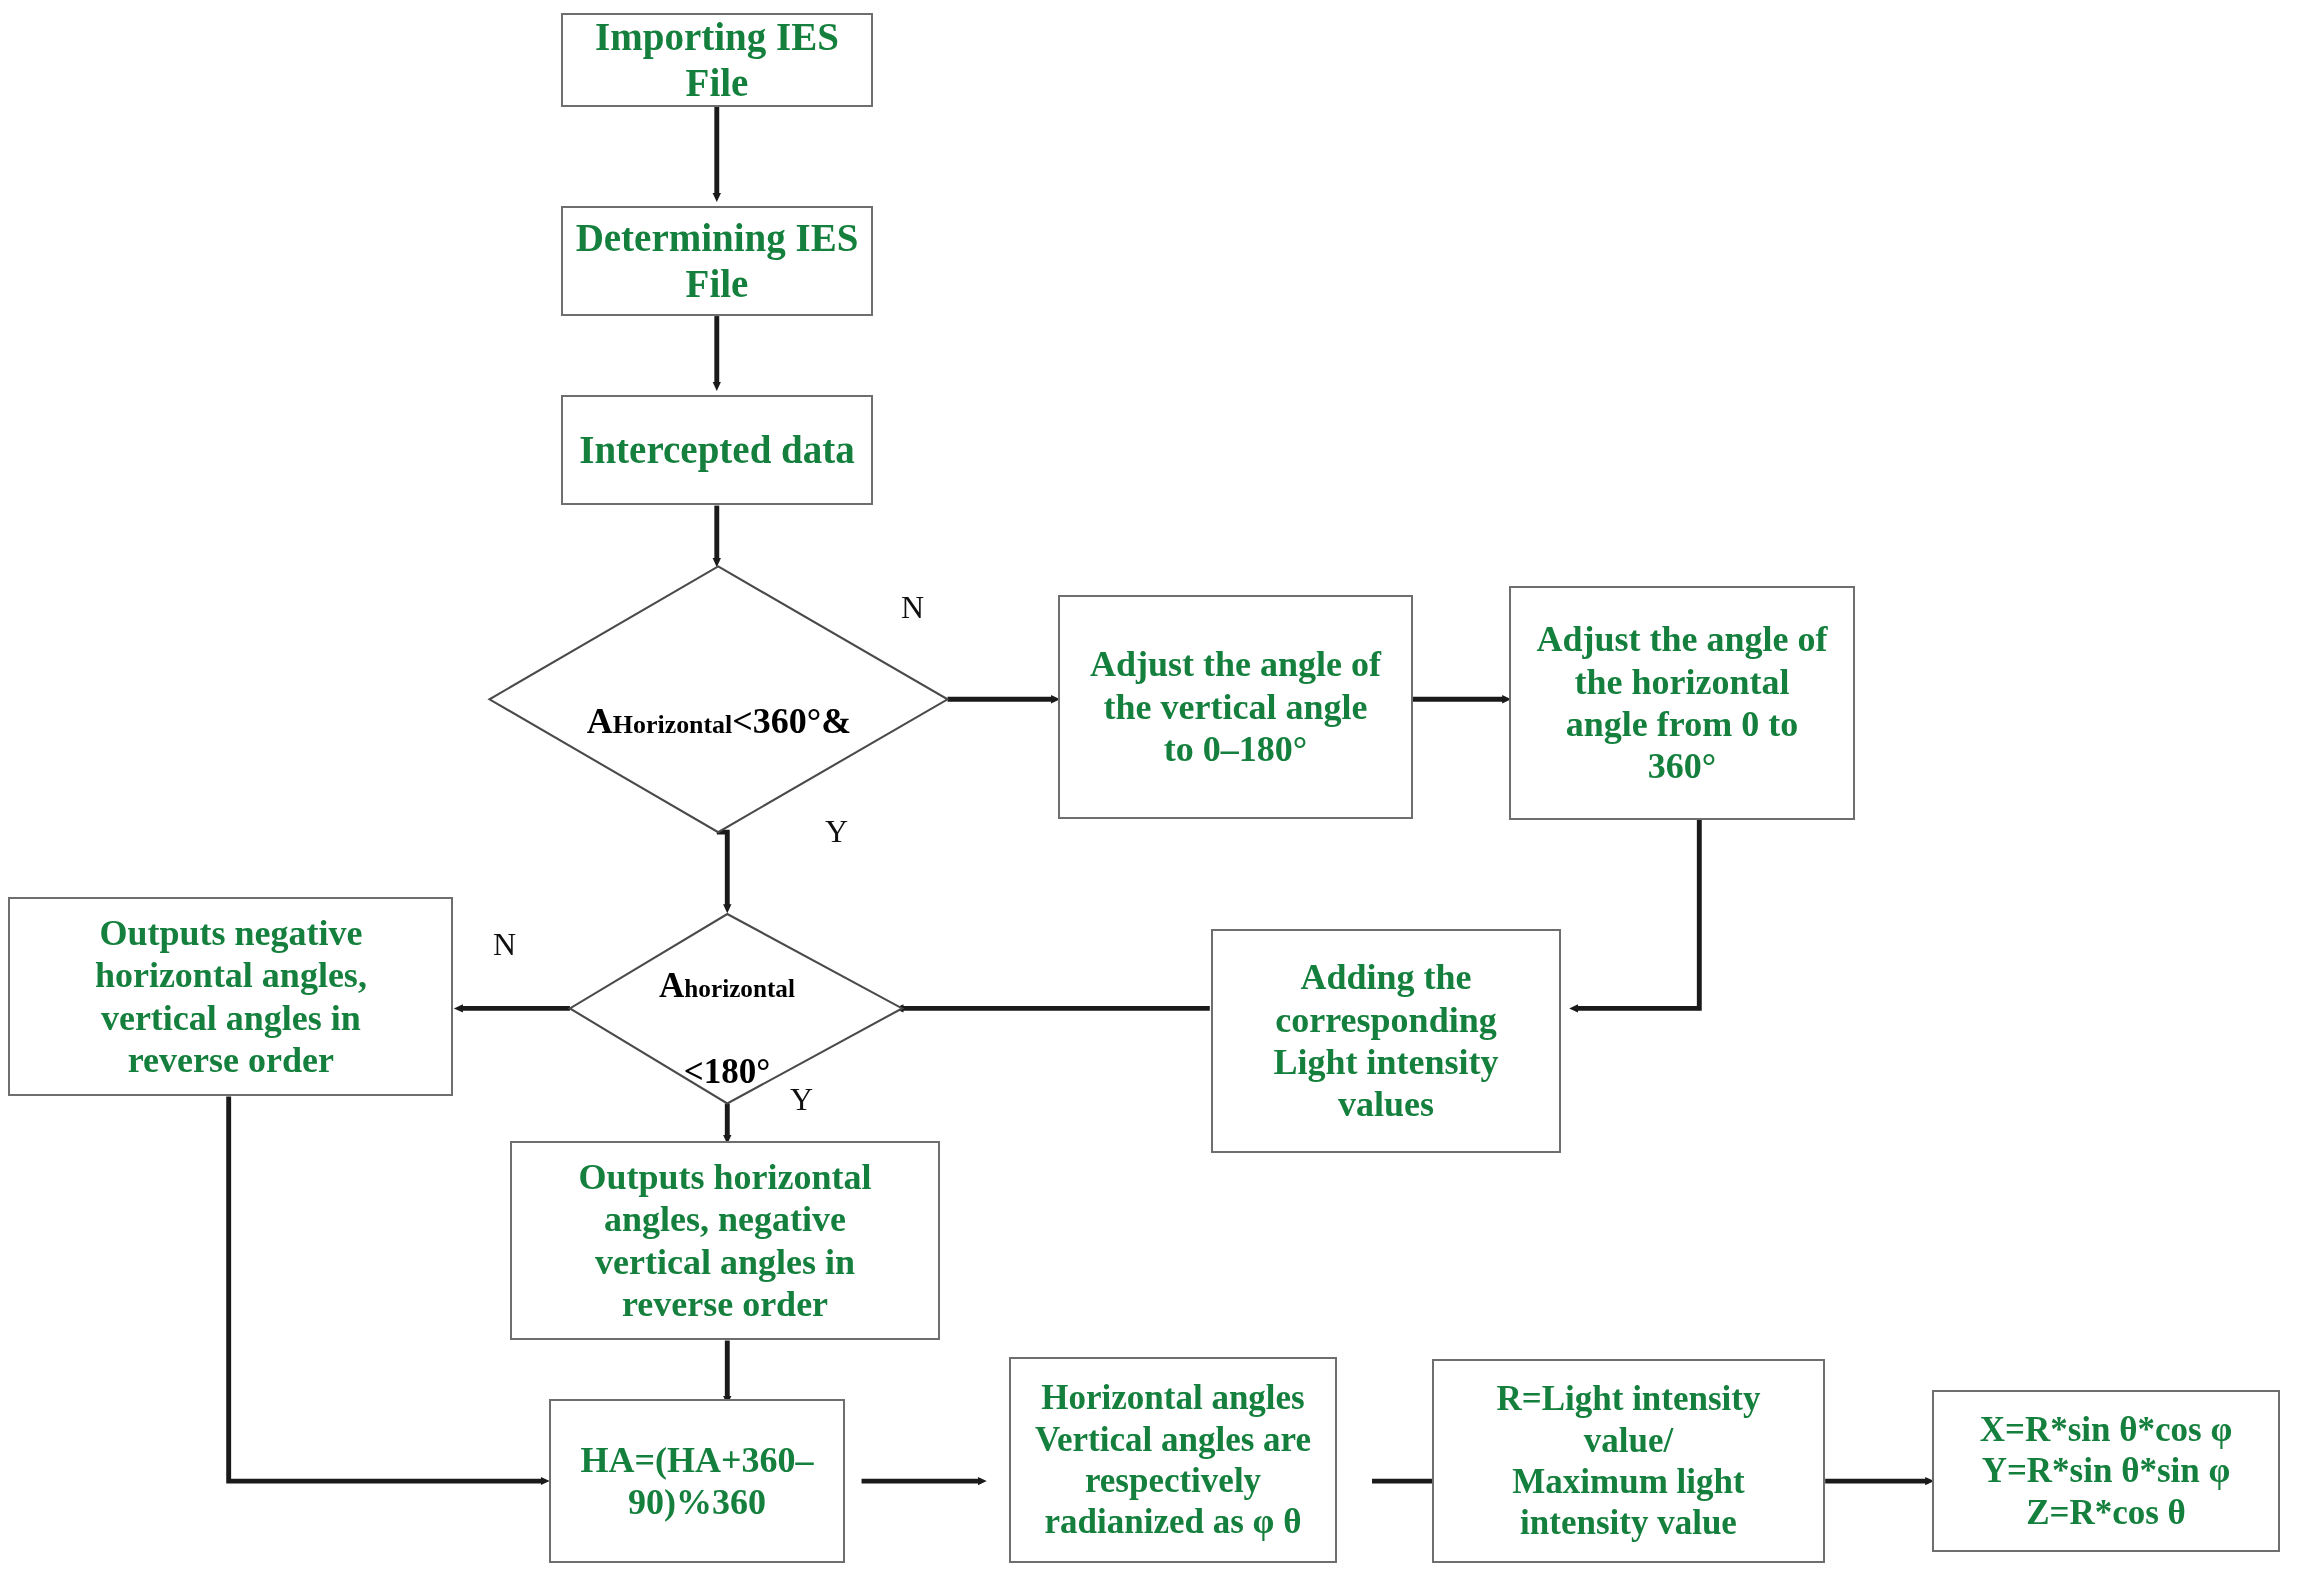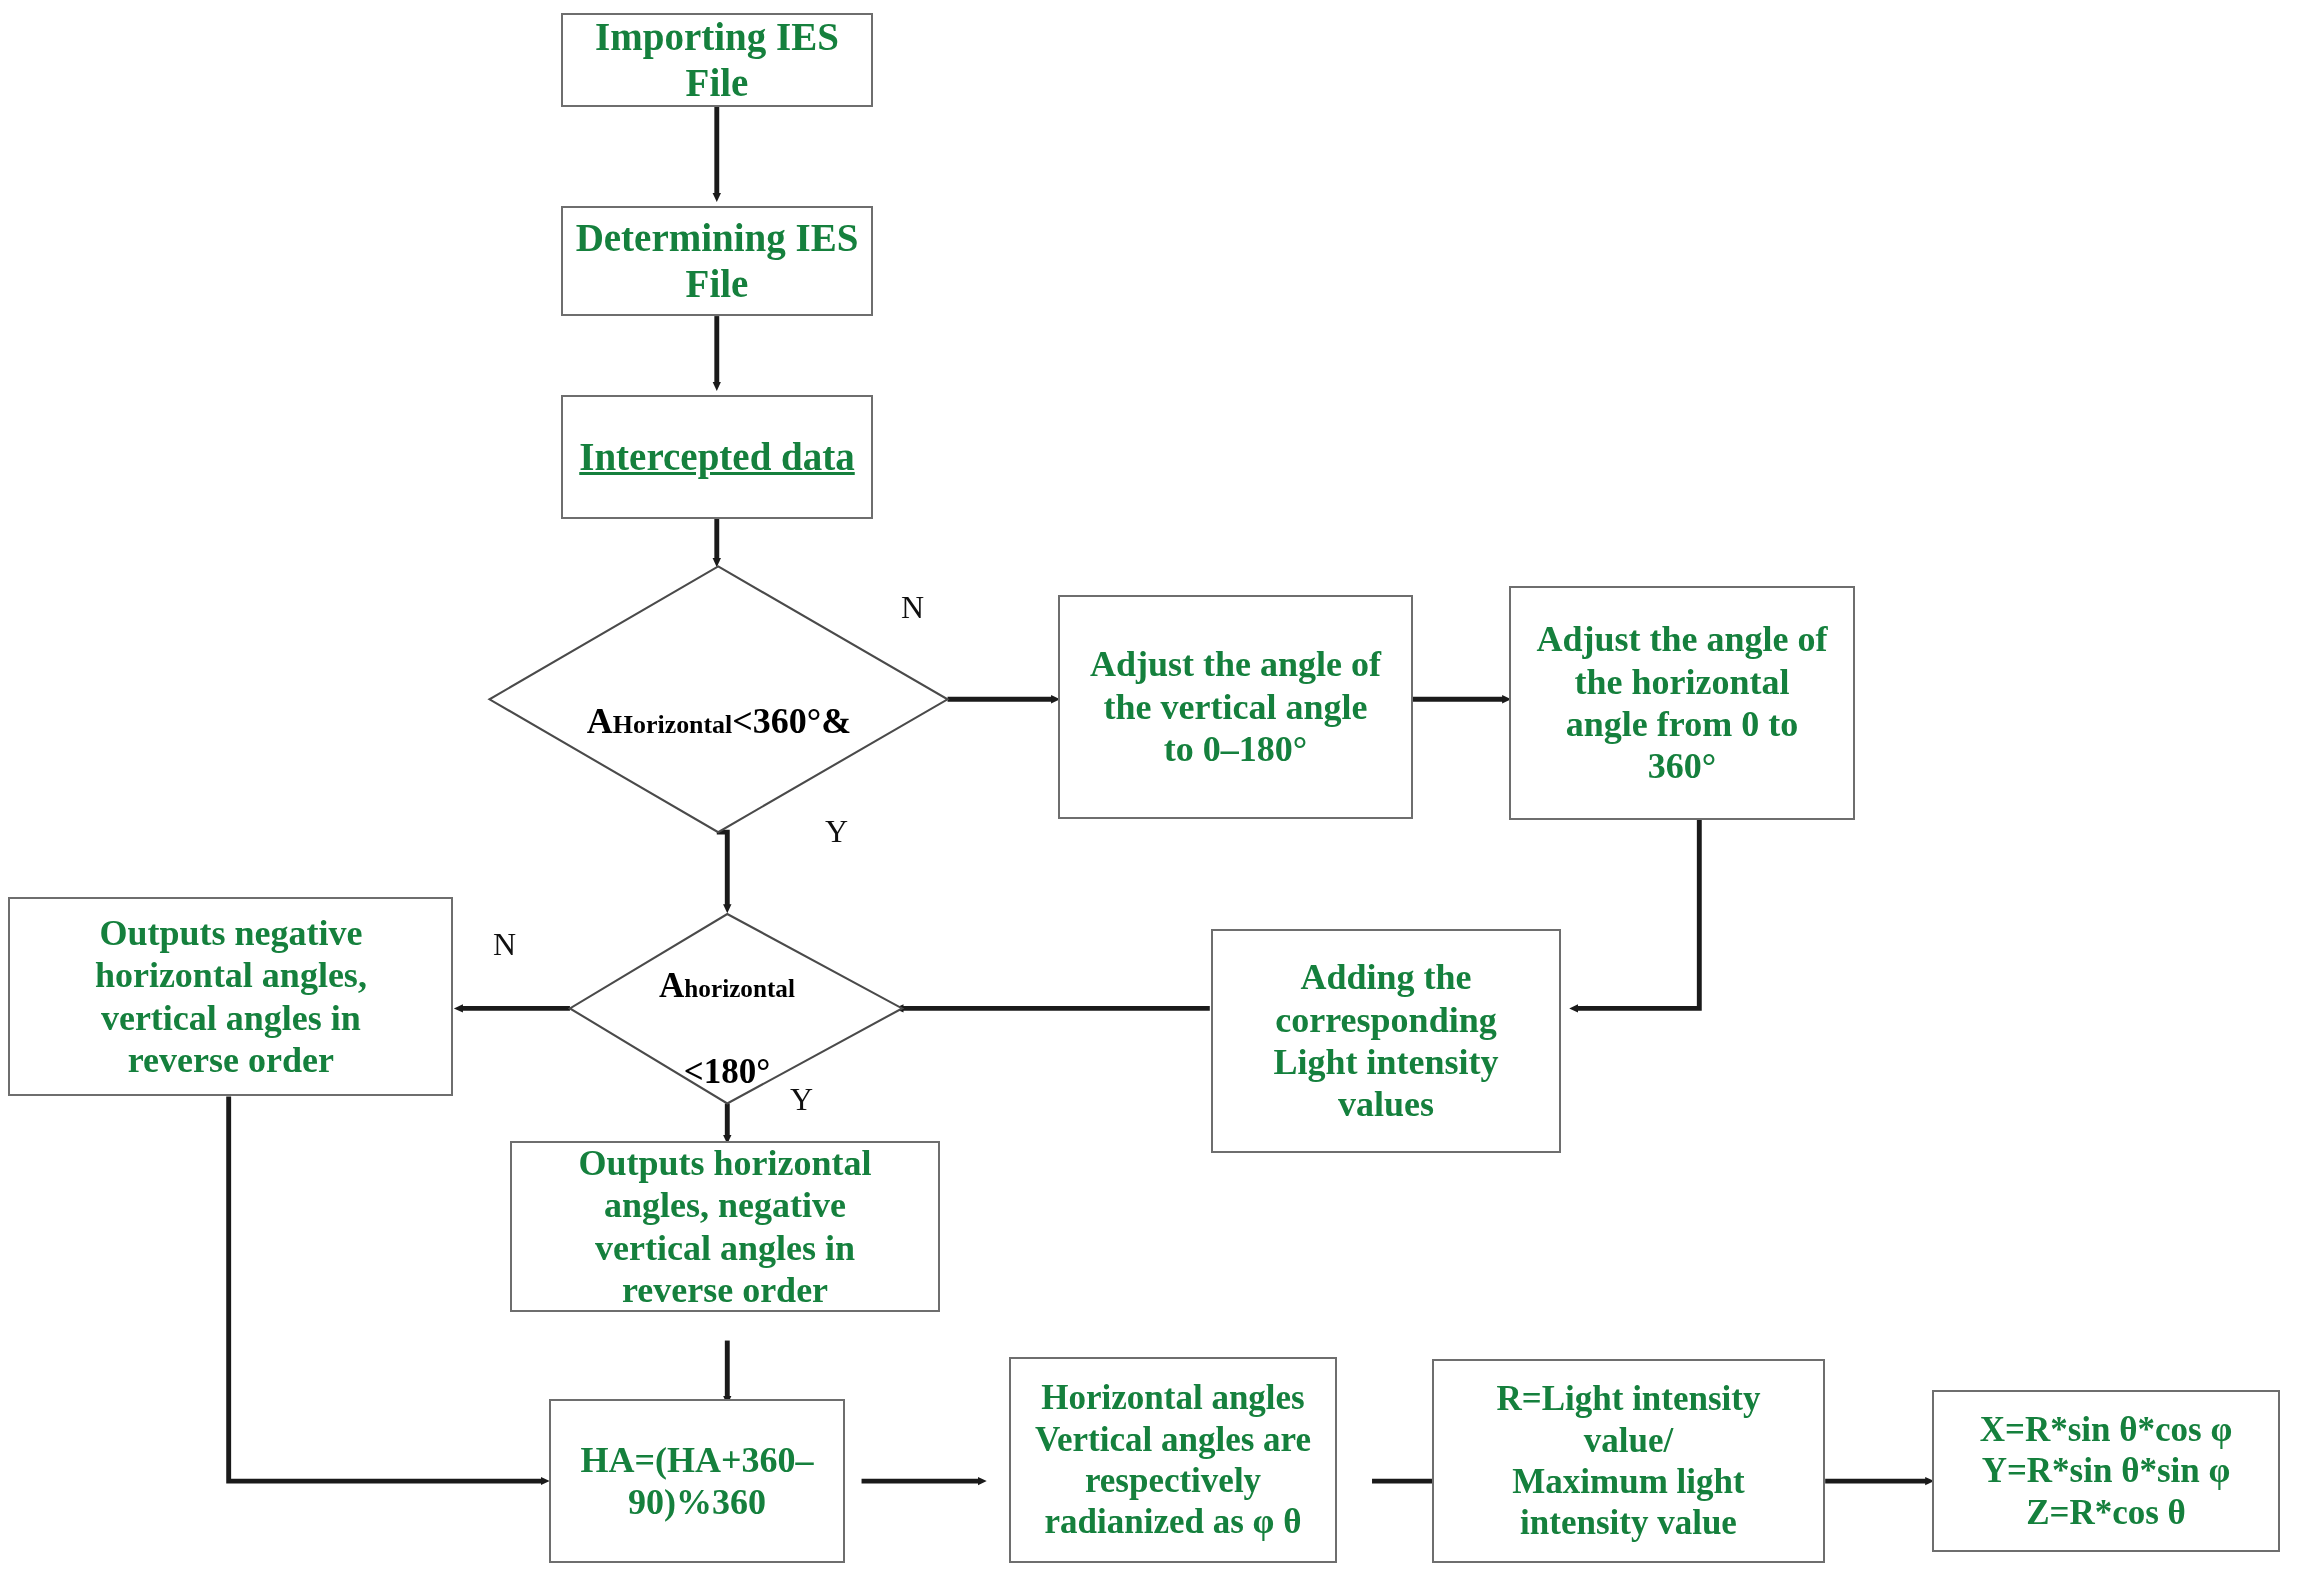--- a/index.html
+++ b/index.html
@@ -139,21 +139,21 @@
   <div class="node-box fs-56" style="left:561px; top:12.6px; width:312px; height:94px;">
     <span class="txt">Importing IES
 File</span>
   </div>
 
   <div class="node-box fs-56" style="left:561px; top:206px; width:312px; height:110px;align-items:center;">
     <span class="txt">Determining IES
 File</span>
   </div>
 
-  <div class="node-box fs-56" style="left:561px; top:395px; width:312px; height:124px;text-decoration:underline;">
+  <div class="node-box fs-56" style="left:561px; top:395px; width:312px; height:110px;">
     <span class="txt">Intercepted data</span>
   </div>
 
   <div class="node-box fs-52" style="left:1058px; top:595px; width:355px; height:224px;">
     <span class="txt">Adjust the angle of
 the vertical angle
 to 0–180°</span>
   </div>
 
   <div class="node-box fs-52" style="left:1509px; top:586px; width:346px; height:234px;">
@@ -170,21 +170,21 @@
 values</span>
   </div>
 
   <div class="node-box fs-52" style="left:8.4px; top:897px; width:445px; height:199px;">
     <span class="txt">Outputs negative
 horizontal angles,
 vertical angles in
 reverse order</span>
   </div>
 
-  <div class="node-box fs-52" style="left:510px; top:1141px; width:430px; height:171px;">
+  <div class="node-box fs-52" style="left:510px; top:1141px; width:430px; height:199px;">
     <span class="txt">Outputs horizontal
 angles, negative
 vertical angles in
 reverse order</span>
   </div>
 
   <div class="node-box fs-52" style="left:549px; top:1399px; width:296px; height:164px;">
     <span class="txt">HA=(HA+360–
 90)%360</span>
   </div>

